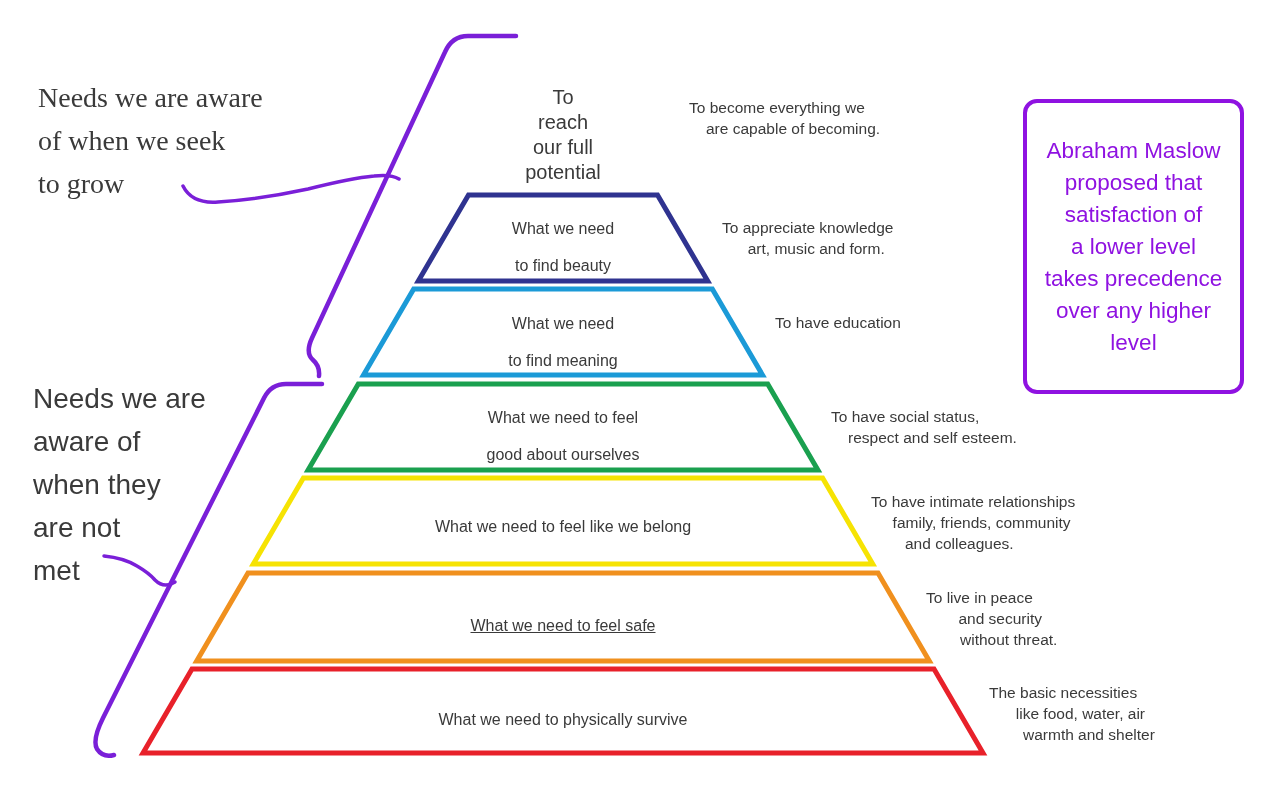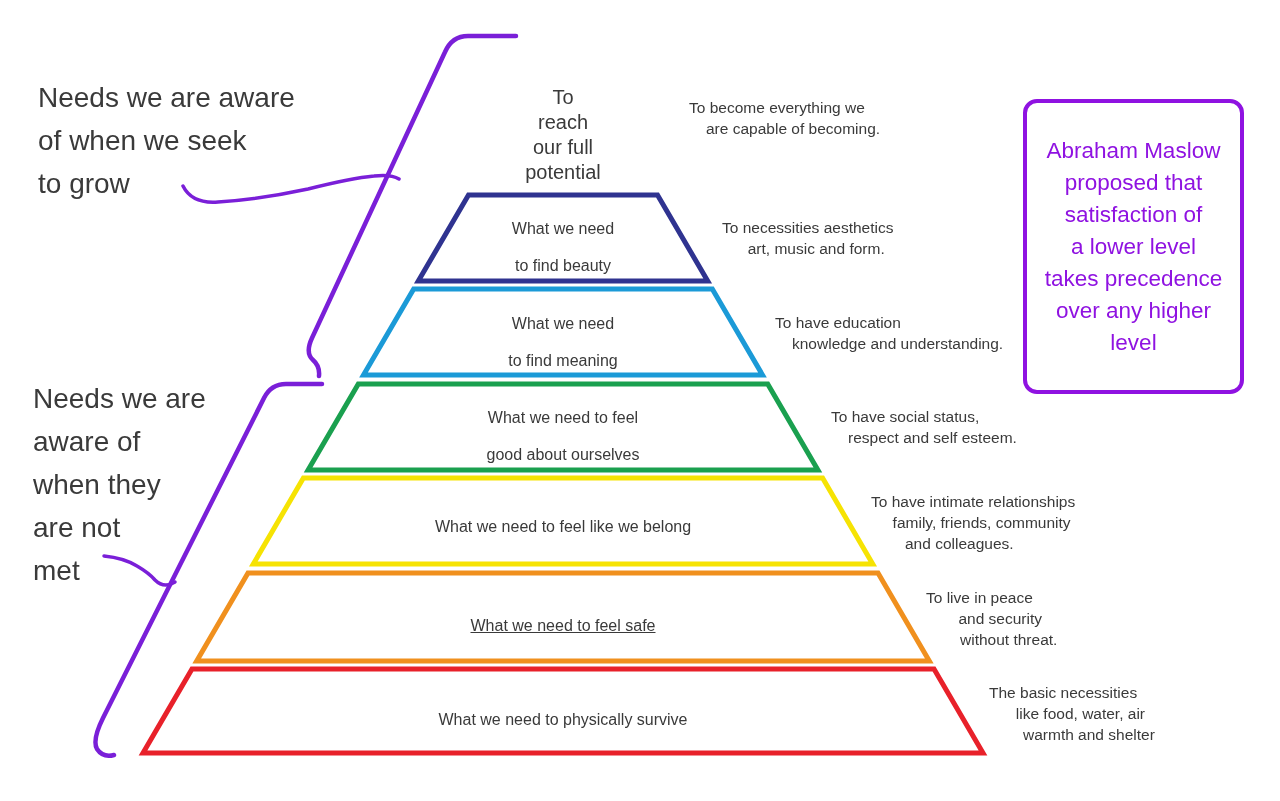--- a/index.html
+++ b/index.html
@@ -78,21 +78,21 @@
 
     <path d="M516,36 L468,36 Q452,36 445,52 L312,338 Q305,353 313,360 Q320,366 319,376" fill="none" stroke-width="4.5" stroke-linecap="round" stroke="#7a1fd8"></path>
 
     <path d="M183,186 Q192,204 218,202 Q262,199 308,189 Q352,178 374,176 Q391,174 399,179" fill="none" stroke-width="3.5" stroke-linecap="round" stroke="#7a1fd8"></path>
 
     <path d="M322,384 L286,384 Q271,384 264,398 L103,718 Q92,740 97,749 Q103,758 114,755" fill="none" stroke-width="4.5" stroke-linecap="round" stroke="#7a1fd8"></path>
 
     <path d="M104,556 Q124,558 137,566 Q149,573 155,580 Q164,589 175,582" fill="none" stroke-width="3.5" stroke-linecap="round" stroke="#7a1fd8"></path>
   </svg>
 
-  <div class="side-note" style="left:38px;top:76px;">Needs we are aware
+  <div class="side-note" style="left:38px;top:76px;font-family:Liberation Serif, serif;">Needs we are aware
 of when we seek
 to grow</div>
   <div class="side-note" style="left:33px;top:377px;">Needs we are
 aware of
 when they
 are not
 met</div>
 
   <div class="level-label l1" style="top:85px;">To
 reach
@@ -106,26 +106,25 @@
 good about ourselves</div>
   <div class="level-label" style="top:508px;">What we need to feel like we belong</div>
   <div class="level-label" style="top:607px;text-decoration:underline;">What we need to feel safe</div>
   <div class="level-label" style="top:701px;">What we need to physically survive</div>
 
   <div class="annotation" style="left:689px;top:97px;">
     <span class="ann-line">To become everything we</span>
     <span class="ann-line">are capable of becoming.</span>
   </div>
   <div class="annotation" style="left:722px;top:217px;">
-    <span class="ann-line">To necessities aesthetics</span>
+    <span class="ann-line">To appreciate knowledge</span>
     <span class="ann-line">art, music and form.</span>
   </div>
   <div class="annotation" style="left:775px;top:312px;">
     <span class="ann-line">To have education</span>
-    <span class="ann-line">knowledge and understanding.</span>
   </div>
   <div class="annotation" style="left:831px;top:406px;">
     <span class="ann-line">To have social status,</span>
     <span class="ann-line">respect and self esteem.</span>
   </div>
   <div class="annotation" style="left:871px;top:491px;">
     <span class="ann-line">To have intimate relationships</span>
     <span class="ann-line">family, friends, community</span>
     <span class="ann-line">and colleagues.</span>
   </div>

